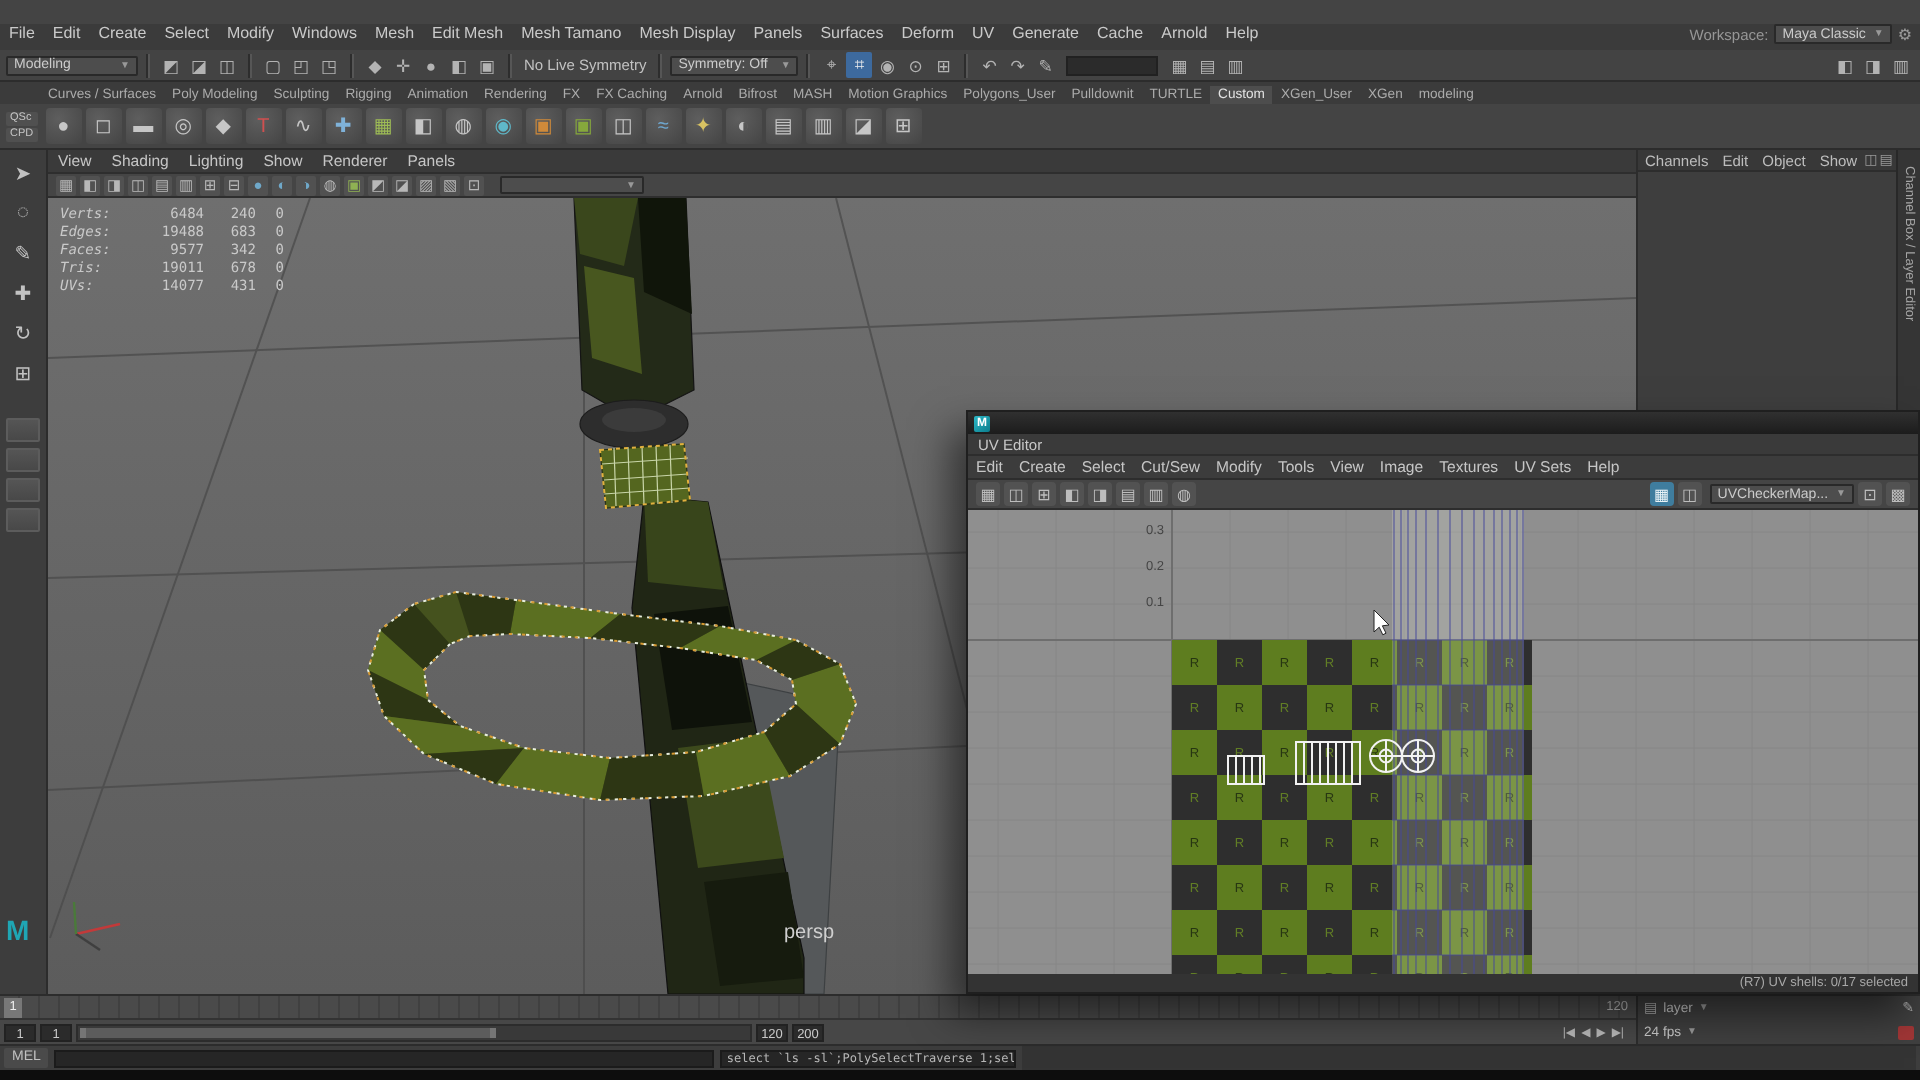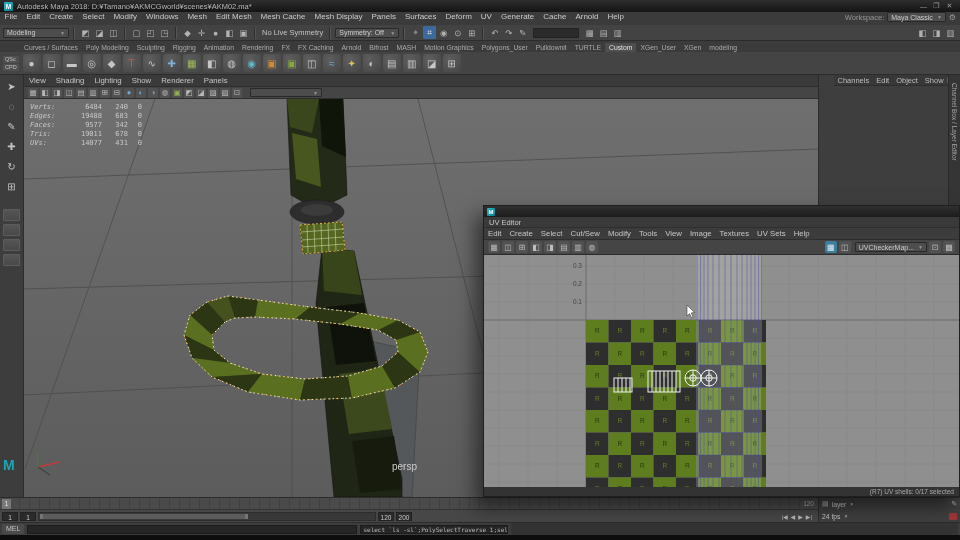--- a/index.html
+++ b/index.html
@@ -56,21 +56,21 @@
 .pt-icon{width:10px;height:10px;display:flex;align-items:center;justify-content:center;font-size:7.5px;color:#b8b8b8;background:#515151;border-radius:1px;}
 #pt-combo{width:72px;height:9px;margin-left:6px;}
 #view3d{left:0;right:0;top:24px;bottom:0;}
 #hud{left:6px;top:28px;font-family:"DejaVu Sans Mono",monospace;font-size:7px;color:#c9c9c9;line-height:9px;}
 .hud-row{display:grid;grid-template-columns:34px 38px 26px 14px;}
 .hud-row span{text-align:right;}
 .hud-row .hl{text-align:left;font-style:italic;}
 #persp-label{left:368px;top:386px;font-size:10px;color:#cfcfcf;}
 
 #channelbox{right:12px;width:130px;top:0;bottom:0;background:#3e3e3e;border-left:1px solid #2c2c2c;}
-#cb-menus{height:11px;background:#383838;border-bottom:1px solid #2d2d2d;display:flex;align-items:center;font-size:7.5px;margin-left:15px;}
+#cb-menus{height:11px;background:#383838;border-bottom:1px solid #2d2d2d;display:flex;align-items:center;font-size:7.5px;}
 .cb-item{padding:0 3.5px;color:#bdbdbd;}
 #cb-menus .cb-icons{margin-left:auto;display:flex;gap:1px;padding-right:2px;font-size:7px;color:#9a9a9a;}
 
 #sidestrip{right:0;width:12px;top:0;bottom:0;background:#353535;border-left:1px solid #282828;}
 .vtab{position:absolute;left:2px;writing-mode:vertical-rl;font-size:6.5px;color:#a5a5a5;white-space:nowrap;}
 
 
 #uvwindow{left:483px;top:205px;width:477px;height:292px;background:#444;border:1px solid #1f1f1f;box-shadow:-8px 10px 18px rgba(0,0,0,.5);z-index:5;}
 #uv-titlebar{left:0;right:0;top:0;height:11px;background:linear-gradient(#303030,#1c1c1c);display:flex;align-items:center;padding:0 3px;}
 #uv-maya-icon{width:8px;height:8px;background:linear-gradient(135deg,#2cb9c8,#0b7c8c);border-radius:1px;color:#fff;font-size:6px;font-weight:bold;text-align:center;line-height:8px;}
@@ -105,39 +105,32 @@
 #mel-input{flex:1;max-width:330px;height:9px;background:#262626;border:1px solid #1b1b1b;}
 #mel-history{width:148px;height:9px;background:#262626;border:1px solid #1b1b1b;font-family:"DejaVu Sans Mono",monospace;font-size:6px;color:#b8b8b8;white-space:nowrap;overflow:hidden;line-height:8px;padding:0 2px;}
 #cmd-fill{flex:1;height:13px;background:#343434;}
 #helpline{left:0;top:535px;width:960px;height:5px;background:#0d0d0d;}
 </style>
 </head>
 <body>
 
 <div id="app">
 
-  <div id="titlebar" class="abs">
-    <div id="maya-logo-tb">M</div>
-    <div id="tb-title">Autodesk Maya 2018: D:¥Tamano¥AKMCGworld¥scenes¥AKM02.ma*</div>
-    <div class="winbtn">—</div>
-    <div class="winbtn">❐</div>
-    <div class="winbtn">✕</div>
-  </div>
 
   <div id="menubar" class="abs">
     <div id="mb-items" style="display:flex;">
         <div class="mb-item">File</div>
         <div class="mb-item">Edit</div>
         <div class="mb-item">Create</div>
         <div class="mb-item">Select</div>
         <div class="mb-item">Modify</div>
         <div class="mb-item">Windows</div>
         <div class="mb-item">Mesh</div>
         <div class="mb-item">Edit Mesh</div>
-        <div class="mb-item">Mesh Cache</div>
+        <div class="mb-item">Mesh Tamano</div>
         <div class="mb-item">Mesh Display</div>
         <div class="mb-item">Panels</div>
         <div class="mb-item">Surfaces</div>
         <div class="mb-item">Deform</div>
         <div class="mb-item">UV</div>
         <div class="mb-item">Generate</div>
         <div class="mb-item">Cache</div>
         <div class="mb-item">Arnold</div>
         <div class="mb-item">Help</div>
       </div>

